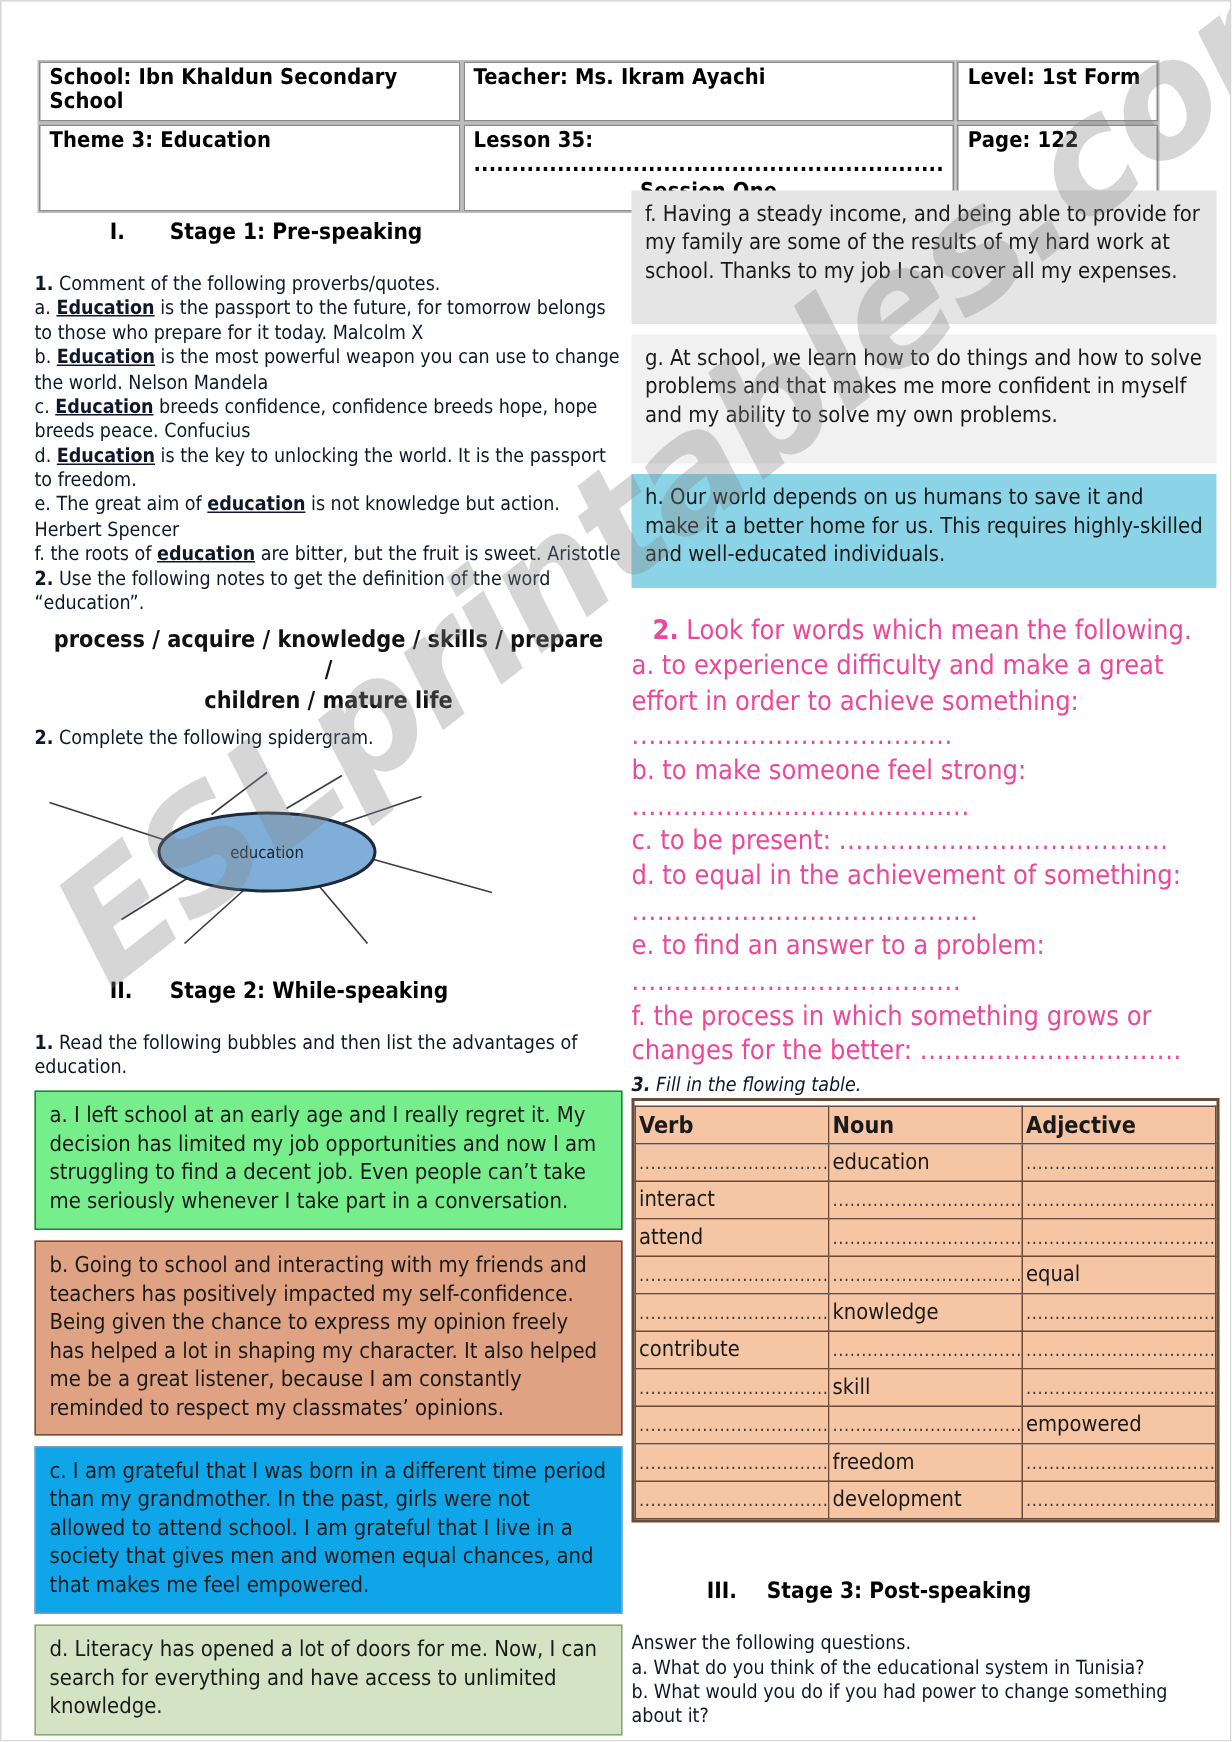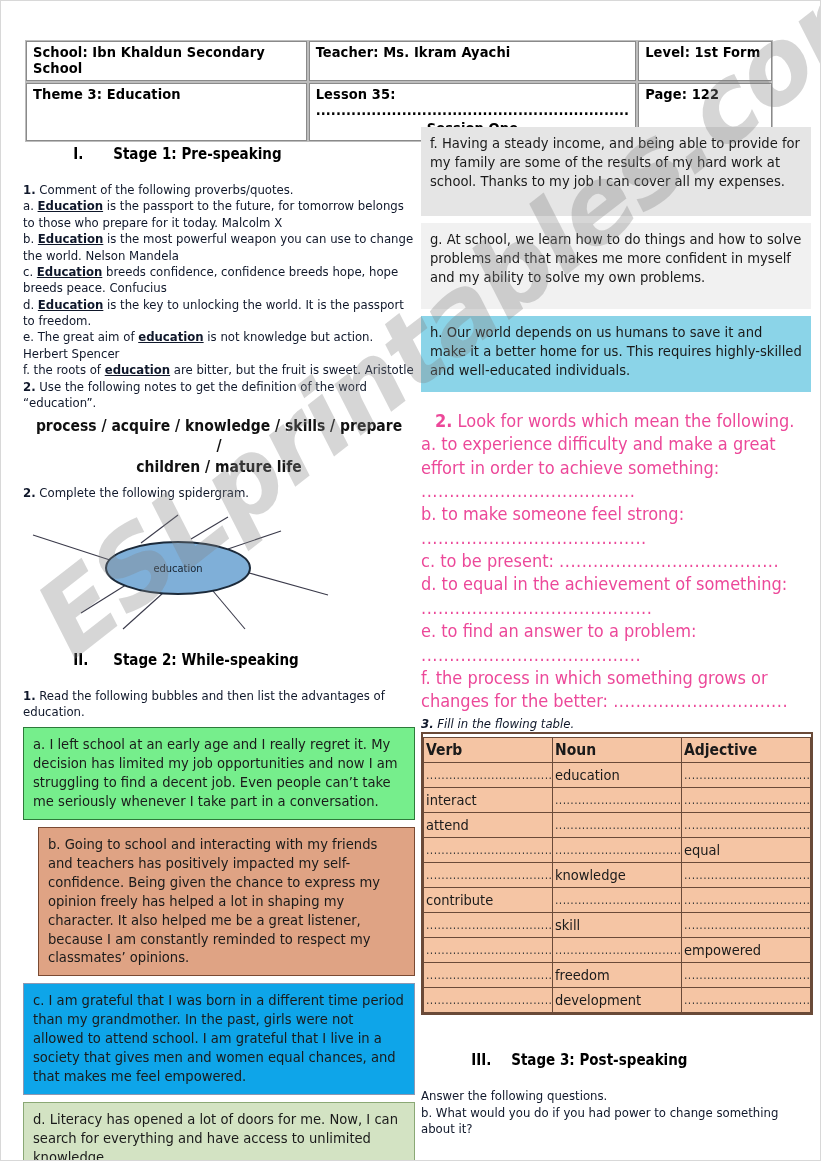--- a/index.html
+++ b/index.html
@@ -238,21 +238,21 @@
       <span class="rnum">II.</span><span>Stage 2: While-speaking</span>
     </div>
 
     <p class="blk">
       <span class="b">1.</span><span> Read the following bubbles and then list the advantages of education.</span>
     </p>
 
     <div class="spacer6"></div>
 
     <div class="bubble bord" style="background:#76EE8C;border-color:#2d7a3a;">a. I left school at an early age and I really regret it. My decision has limited my job opportunities and now I am struggling to find a decent job. Even people can’t take me seriously whenever I take part in a conversation.</div>
-    <div class="bubble bord" style="background:#DFA384;border-color:#7a4a33;margin-left:15px;">b. Going to school and interacting with my friends and teachers has positively impacted my self-confidence. Being given the chance to express my opinion freely has helped a lot in shaping my character. It also helped me be a great listener, because I am constantly reminded to respect my classmates’ opinions.</div>
+    <div class="bubble bord" style="background:#DFA384;border-color:#7a4a33;">b. Going to school and interacting with my friends and teachers has positively impacted my self-confidence. Being given the chance to express my opinion freely has helped a lot in shaping my character. It also helped me be a great listener, because I am constantly reminded to respect my classmates’ opinions.</div>
     <div class="bubble bord" style="background:#0ea5e9;border-color:#8e98b2;">c. I am grateful that I was born in a different time period than my grandmother. In the past, girls were not allowed to attend school. I am grateful that I live in a society that gives men and women equal chances, and that makes me feel empowered.</div>
     <div class="bubble bord" style="background:#D3E3C3;border-color:#8aa875;">d. Literacy has opened a lot of doors for me. Now, I can search for everything and have access to unlimited knowledge.</div>
 
   </div>
 
   <div class="col" id="col-right">
 
     <div class="bubble" style="background:#e5e5e5;padding-bottom:25px;">f. Having a steady income, and being able to provide for my family are some of the results of my hard work at school. Thanks to my job I can cover all my expenses.</div>
     <div class="bubble" style="background:#F1F1F1;padding-bottom:22px;">g. At school, we learn how to do things and how to solve problems and that makes me more confident in myself and my ability to solve my own problems.</div>
     <div class="bubble" style="background:#8BD4E8;padding-bottom:12px;">h. Our world depends on us humans to save it and make it a better home for us. This requires highly-skilled and well-educated individuals.</div>
@@ -348,17 +348,18 @@
       </tbody>
         </table>
     </div>
 
     <div class="spacer14"></div>
 
     <div class="roman-heading">
       <span class="rnum">III.</span><span>Stage 3: Post-speaking</span>
     </div>
     <p class="blk">Answer the following questions.</p>
+    <p class="blk">a. What do you think of the educational system in Tunisia?</p>
     <p class="blk">b. What would you do if you had power to change something about it?</p>
 
   </div>
 
 </div>
 
 </body></html>

